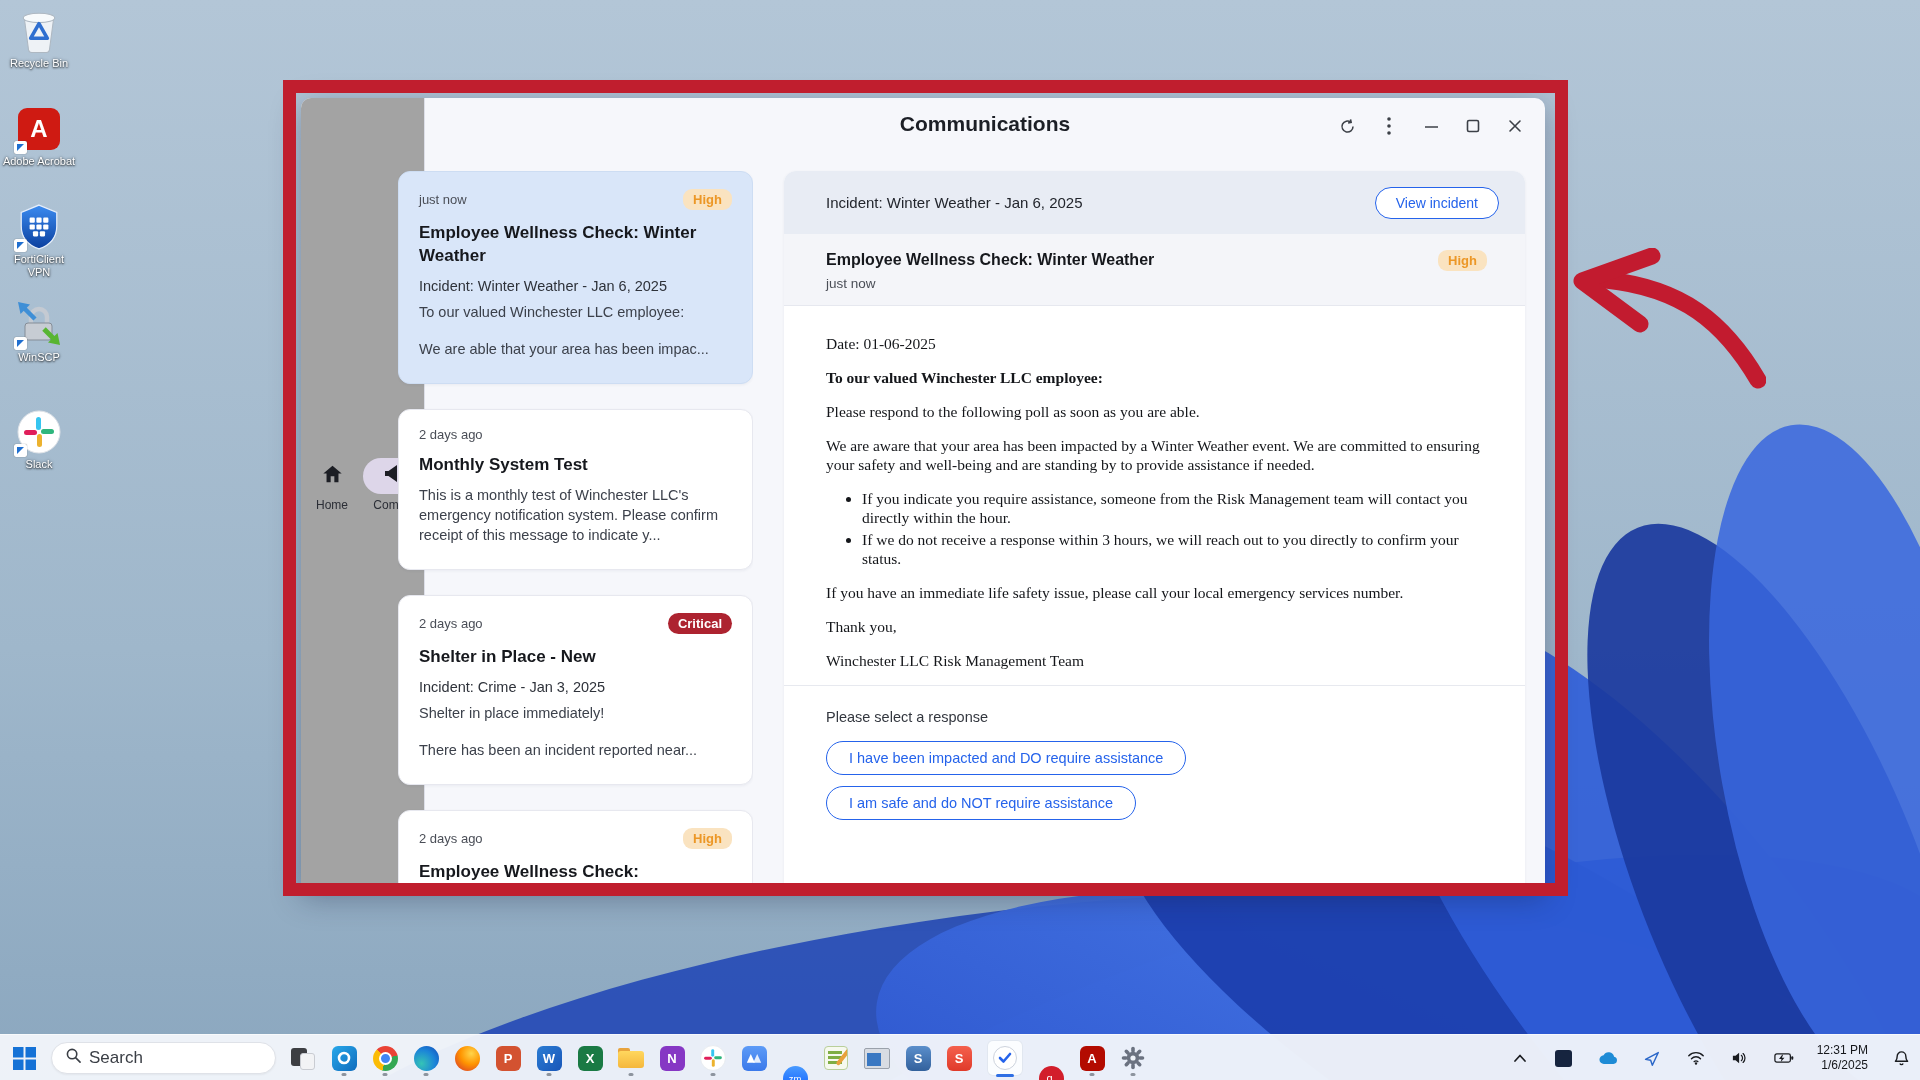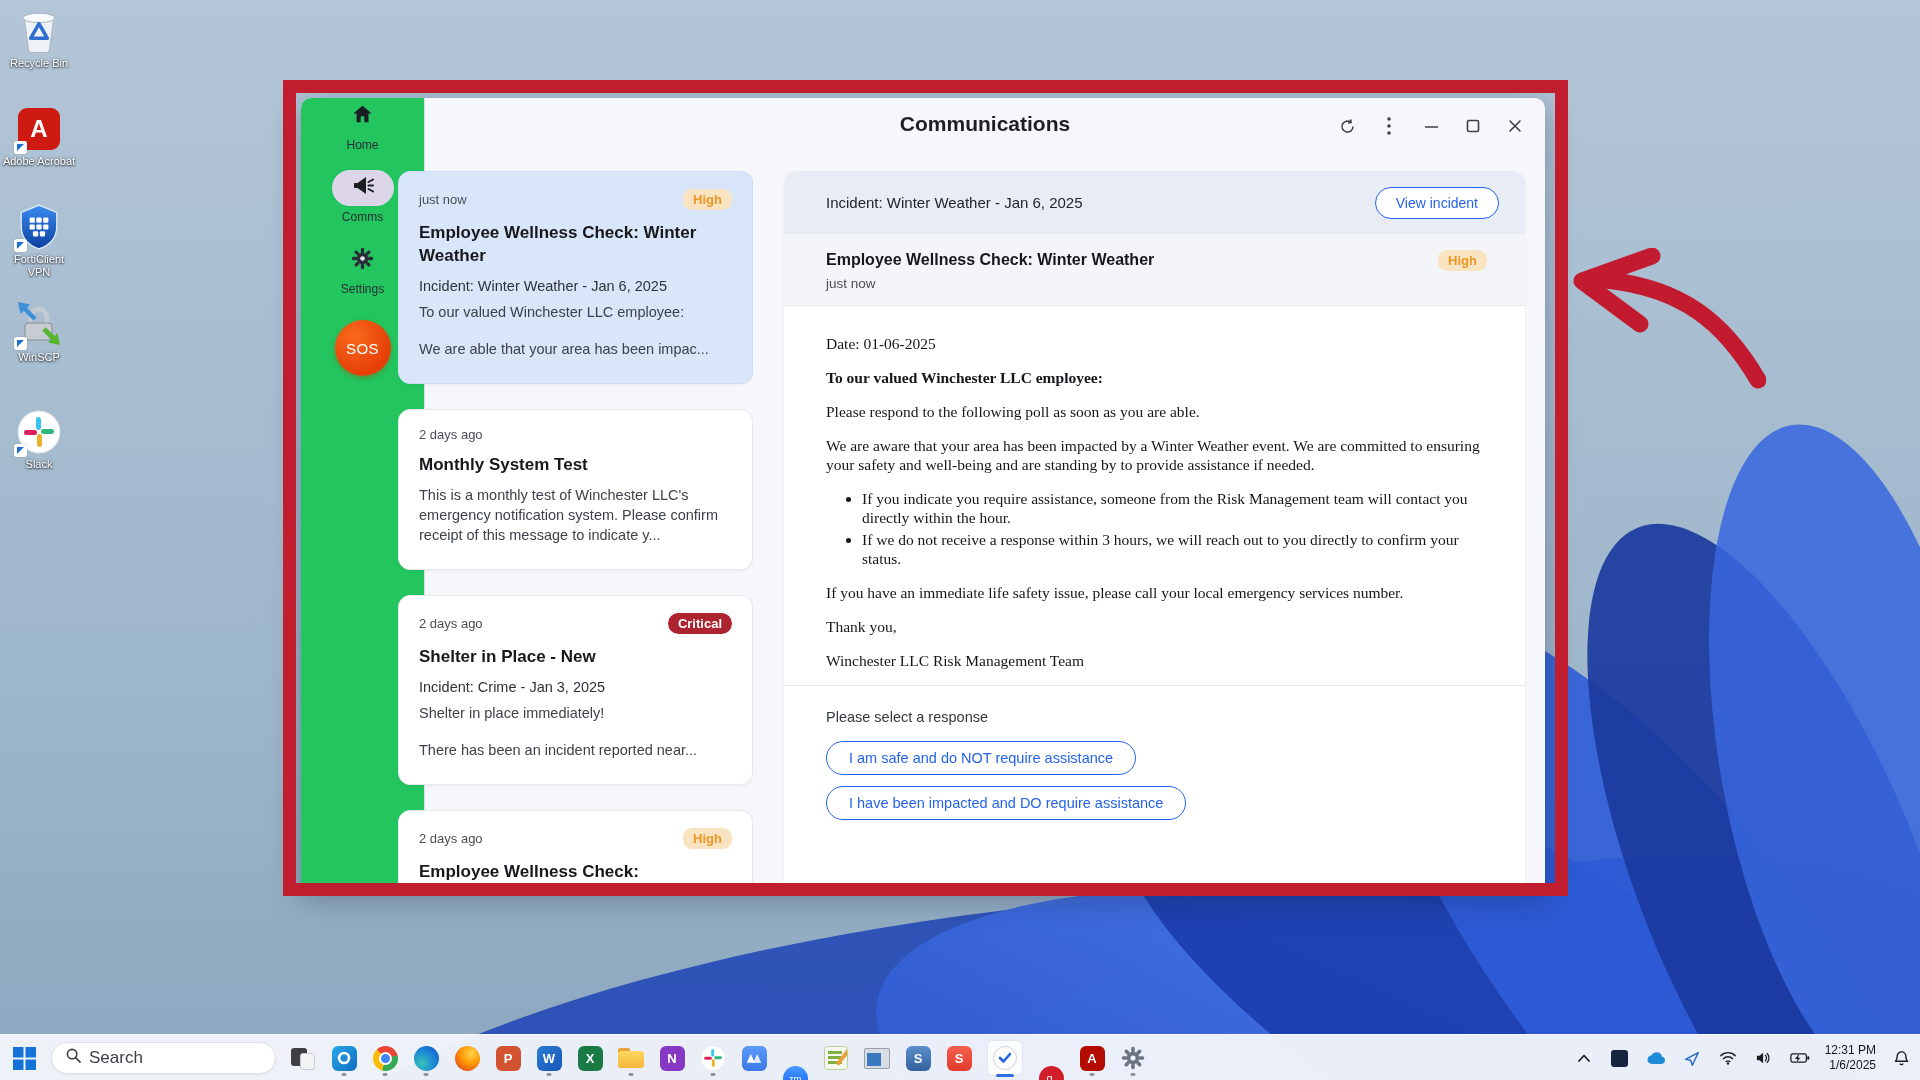--- a/index.html
+++ b/index.html
@@ -24,22 +24,22 @@
                 color:#fff; font-weight:bold; font-size:24px; }
 
   
   .anno-border { position:absolute; left:283px; top:80px; width:1285px; height:816px;
                  border:13px solid #c01e2e; z-index:50; pointer-events:none; }
   .anno-arrow { position:absolute; left:1566px; top:248px; z-index:51; pointer-events:none; }
 
   
   .appwin { position:absolute; left:301px; top:98px; width:1244px; height:792px; background:#f6f7fb;
             border-radius:10px 10px 0 0; box-shadow:0 8px 30px rgba(20,30,60,.35); z-index:10; overflow:hidden; }
-  .sidebar { position:absolute; left:0; top:0; bottom:0; width:124px; background:#22c55e; border-right:1px solid #dddfe8;
-             display:flex; flex-direction:column; align-items:center; }
+  .sidebar { position:absolute; left:0; top:0; bottom:0; width:124px; background:#a3a3a3; border-right:1px solid #dddfe8;
+             display:flex; flex-direction:row; align-items:center; }
   .side-item { display:flex; flex-direction:column; align-items:center; margin-bottom:18px; cursor:pointer; }
   .side-item .ic { width:62px; height:36px; border-radius:18px; display:flex; align-items:center; justify-content:center; }
   .side-item.active .ic { background:#ddd6e9; }
   .side-item .t { margin-top:4px; font-size:12px; color:#2b2e36; }
   .sos { width:56px; height:56px; border-radius:50%; margin-top:6px; cursor:pointer;
          background:radial-gradient(circle at 35% 30%, #fa6a1c, #e63f06 70%); display:flex; align-items:center; justify-content:center;
          color:#fff; font-weight:normal; font-size:15px; letter-spacing:.5px; box-shadow:0 2px 5px rgba(180,60,0,.4); }
 
   .titlebar-title { position:absolute; left:124px; right:0; top:14px; text-align:center; font-size:21px; font-weight:600; color:#1c1f26; }
   .win-controls { position:absolute; right:16px; top:14px; display:flex; align-items:center; gap:14px; }
@@ -90,21 +90,21 @@
   .sq { width:25px; height:25px; border-radius:6px; display:flex; align-items:center; justify-content:center;
         color:#fff; font-weight:bold; font-size:13px; }
   .circ { width:25px; height:25px; border-radius:50%; display:flex; align-items:center; justify-content:center; color:#fff; font-weight:normal;margin-top:40px; }
   .search-pill { height:32px; width:225px; background:#fff; border:1px solid #dfe2e8; border-radius:16px; display:flex;
                  align-items:center; gap:8px; padding:0 14px; cursor:pointer; box-shadow:0 1px 2px rgba(0,0,0,.05); }
   .search-pill span { font-size:17px; color:#3a3e45; }
   .active-tile { width:36px; height:36px; background:#fbfdff; border-radius:6px; display:flex; align-items:center; justify-content:center;
                  box-shadow:inset 0 0 0 1px rgba(200,210,225,.5); position:relative; }
   .active-tile .bar { position:absolute; bottom:-1px; left:50%; transform:translateX(-50%); width:18px; height:3px; border-radius:2px; background:#2f6fe4; }
   .check-circ { width:24px; height:24px; border-radius:50%; background:#fff; border:1.5px solid #cdd3dd; display:flex; align-items:center; justify-content:center; }
-  .tb-right { position:absolute; right:8px; top:0; height:46px; display:flex; align-items:center; gap:14px; }
+  .tb-right { position:absolute; right:8px; top:0; height:46px; display:flex; align-items:center; gap:22px; }
   .clock { text-align:right; font-size:12px; color:#15171b; line-height:15px; }
   .tray-ic { display:flex; align-items:center; justify-content:center; width:22px; height:40px; cursor:pointer; }
 
   
   .chrome-ic { width:25px; height:25px; border-radius:50%;
     background:conic-gradient(from -45deg, #ea4335 0 120deg, #34a853 0 240deg, #fbbc05 0 360deg); position:relative; }
   .chrome-ic::after { content:""; position:absolute; inset:6px; border-radius:50%; background:#4285f4; border:2.5px solid #fff; }
   .edge-ic { width:25px; height:25px; border-radius:50%;
     background:radial-gradient(circle at 30% 70%, #35c3b6, #1b84d8 55%, #1548b8); }
   .firefox-ic { width:25px; height:25px; border-radius:50%;
@@ -370,22 +370,22 @@
           <li>If you indicate you require assistance, someone from the Risk Management team will contact you directly within the hour.</li>
           <li>If we do not receive a response within 3 hours, we will reach out to you directly to confirm your status.</li>
         </ul>
         <p>If you have an immediate life safety issue, please call your local emergency services number.</p>
         <p>Thank you,</p>
         <p>Winchester LLC Risk Management Team</p>
       </div>
       <div class="d-divider"></div>
       <div class="d-response">
         <div class="resp-prompt">Please select a response</div>
+        <button class="btn-outline resp-btn">I have been impacted and DO require assistance</button>
         <button class="btn-outline resp-btn">I am safe and do NOT require assistance</button>
-        <button class="btn-outline resp-btn">I have been impacted and DO require assistance</button>
       </div>
     </div>
   </div>
 
   <div class="anno-border"></div>
   <svg class="anno-arrow" width="200" height="145" viewBox="0 0 200 145">
     <path d="M192 132 C158 74 116 40 40 32" fill="none" stroke="#c21b2f" stroke-width="17" stroke-linecap="round"></path>
     <path d="M86 8 L16 33 L74 76" fill="none" stroke="#c21b2f" stroke-width="17" stroke-linecap="round" stroke-linejoin="round"></path>
   </svg>
 

